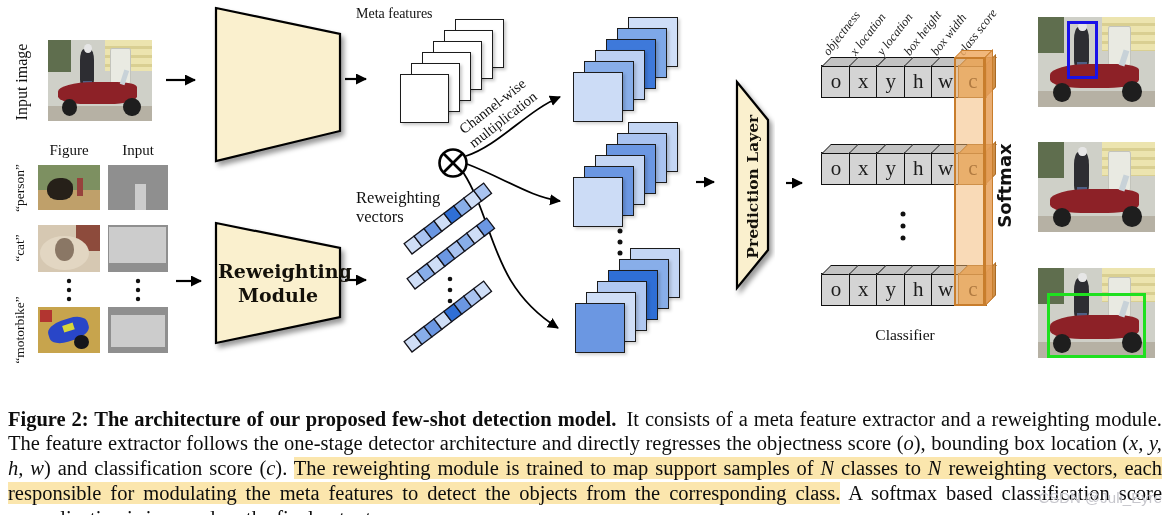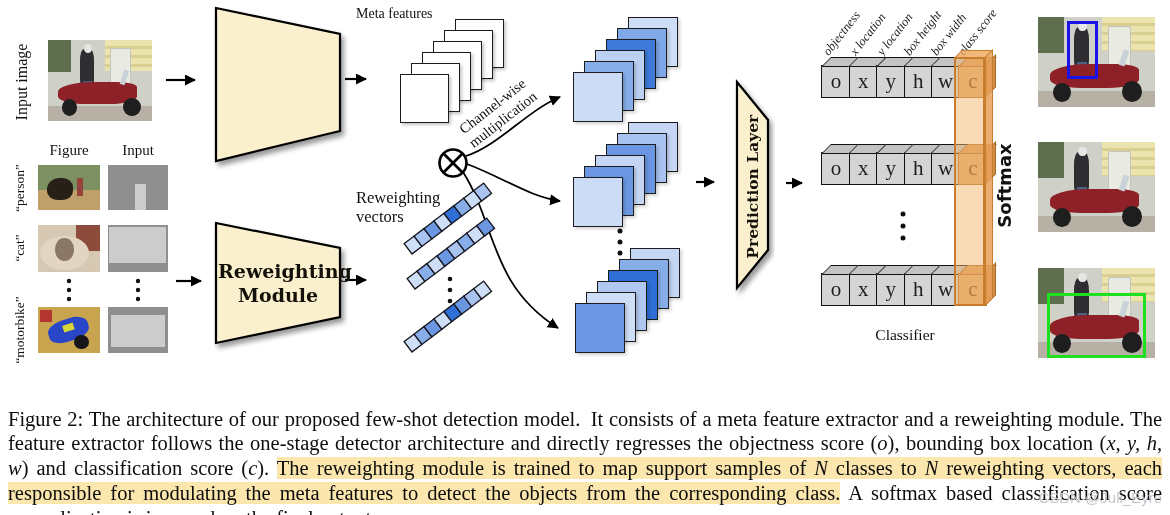--- a/index.html
+++ b/index.html
@@ -80,21 +80,21 @@
   .bs-bike { left:16%; top:26%; width:66%; height:48%; background:#2946c8; transform:rotate(-18deg); border-radius:40%; }
   .bs-accent { left:40%; top:38%; width:18%; height:16%; background:#d6d63a; transform:rotate(-18deg); }
   .bs-wheel { left:58%; top:60%; width:24%; height:32%; background:#15151a; border-radius:50%; }
 
   .mask-thumb { background:#8f8f8f; }
   .mask-rect  { position:absolute; background:#cccccc; }
 
   
   .caption { position:absolute; left:8px; top:386px; width:1154px; z-index:2;
              font-size:20.5px; line-height:24.8px; text-align:justify; color:#0d0d0d; }
-  .caption .b  { font-weight:normal; }
+  .caption .b  { font-weight:bold; }
   .caption .i  { font-style:italic; }
   .caption .hl { background:#fbe6ad; }
   .watermark { position:absolute; right:8px; top:489px; z-index:3; font-family:"Liberation Sans", sans-serif;
              font-size:15px; color:#c6c6cc; }
 </style>
 </head>
 <body>
 
 <div id="page">
   <div class="diagram">

